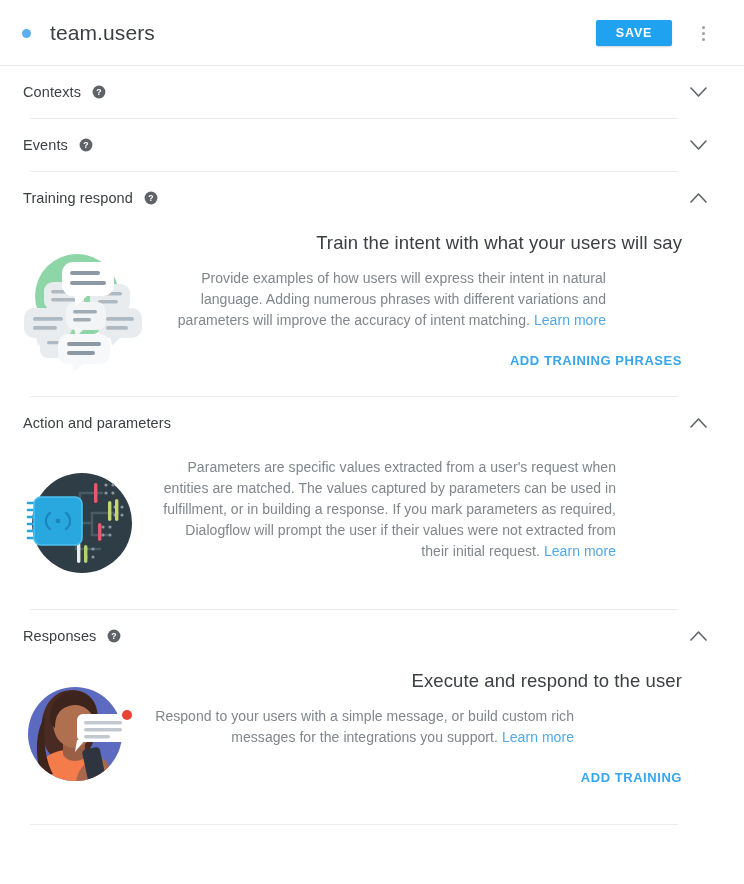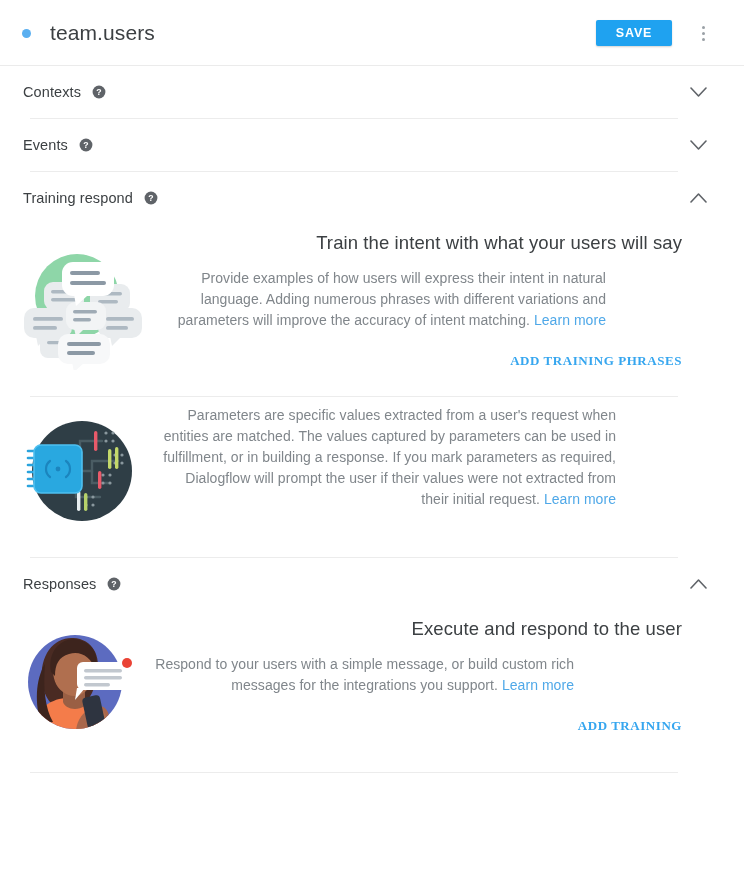--- a/index.html
+++ b/index.html
@@ -90,21 +90,21 @@
     letter-spacing: .1px; margin: 0 0 14px 0; line-height: 1.2;
   }
   .copy-body {
     font-size: 14px; color: #80868b; line-height: 21px; margin: 0;
     letter-spacing: .05px; max-width: 452px;
   }
   .learn-more { color: #4fa8e8; text-decoration: none; cursor: pointer; }
   .add-link {
     display: inline-block; margin-top: 22px;
     color: #36a6ef; font-size: 13px; font-weight: 700;
-    letter-spacing: .55px; text-decoration: none; cursor: pointer; font-family: Liberation Serif, serif;
+    letter-spacing: .55px; text-decoration: none; cursor: pointer;
   }
   .copy-body-action { max-width: 462px; }
   .copy-body-resp { max-width: 420px; }
 </style>
 </head>
 <body>
 
 <div id="app">
 
   <div class="header">
@@ -227,20 +227,29 @@
       <div class="copy">
         <h2 class="copy-title">Train the intent with what your users will say</h2>
         <p class="copy-body"><span>Provide examples of how users will express their intent in natural language. Adding numerous phrases with different variations and parameters will improve the accuracy of intent matching.</span> <a class="learn-more">Learn more</a></p>
         <a class="add-link">ADD TRAINING PHRASES</a>
       </div>
     </div>
     <div class="section-rule"></div>
   </div>
 
   <div class="section">
+    <div class="section-head">
+      <span class="section-label">Action and parameters</span>
+      <span class="head-spacer"></span>
+      <span class="chevron">
+        <svg width="17" height="11" viewBox="0 0 17 11">
+            <path d="M1 9 L8.5 1 L16 9" fill="none" stroke="#5f6368" stroke-width="1.6" stroke-linecap="round" stroke-linejoin="round"></path>
+          </svg>
+      </span>
+    </div>
 
     <div class="section-body">
       <div class="illus">
         <svg width="126" height="120" viewBox="0 0 126 120">
           <circle cx="68" cy="60" r="50" fill="#2f3e46"></circle>
           <g stroke="#4a5c63" stroke-width="2.4" fill="none" stroke-linecap="round">
             <path d="M44 44 H66 V30 H88"></path>
             <path d="M44 60 H78 V50 H104"></path>
             <path d="M44 74 H62 V86 H86"></path>
             <path d="M78 60 V72 H96"></path>

